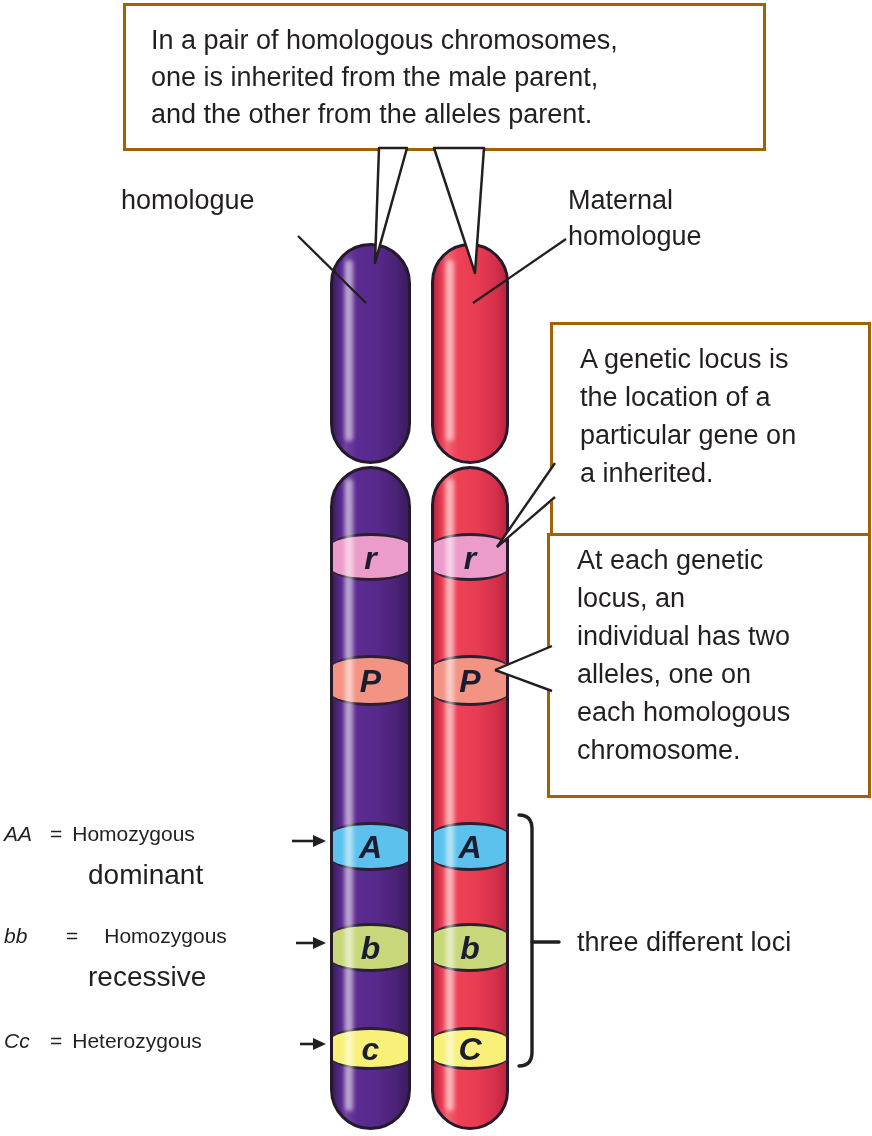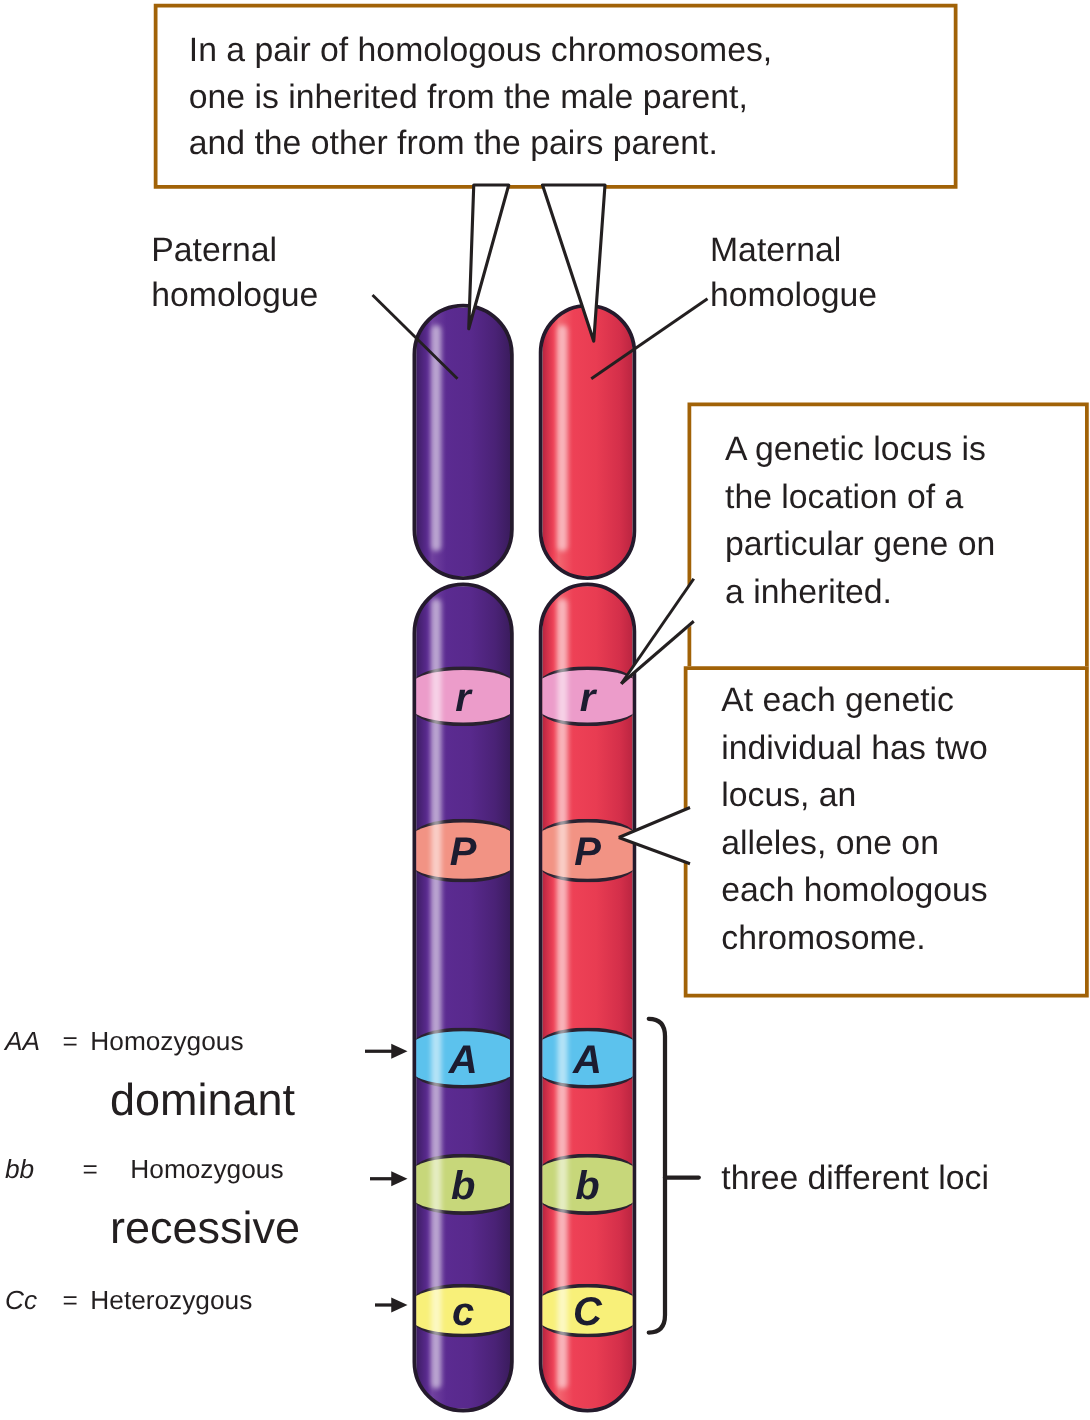--- a/index.html
+++ b/index.html
@@ -55,44 +55,43 @@
   .band-c { top:558px; height:43px; }
   .band span {
     font-size:32px; font-weight:bold; font-style:italic; color:#1c1c30;
     transform:translateY(1px);
   }
 
   
   .legend-row { position:absolute; display:flex; align-items:baseline; font-size:21px; z-index:2; }
   .legend-row .geno { min-width:46px; font-style:italic; }
   .legend-row .eq   { margin:0 10px 0 0; }
-  .legend-sub { position:absolute; font-size:36px; z-index:2; }
+  .legend-sub { position:absolute; font-size:28px; z-index:2; }
 
   .row-aa { left:4px;  top:822px; }
   .sub-aa { left:88px; top:859px; }
   .row-bb { left:4px;  top:924px;gap:16px; }
   .sub-bb { left:88px; top:961px; }
   .row-cc { left:4px;  top:1029px; }
 
   
   .overlay { position:absolute; left:0; top:0; z-index:6; pointer-events:none; }
 </style>
 </head>
 <body>
 
 <div class="canvas">
 
   <div class="callout top-box">
     <div>In a pair of homologous chromosomes,</div>
     <div>one is inherited from the male parent,</div>
-    <div>and the other from the pairs parent.</div>
+    <div>and the other from the alleles parent.</div>
   </div>
 
   <div class="side-label paternal-label">
-    <div>Paternal</div>
     <div>homologue</div>
   </div>
   <div class="side-label maternal-label">
     <div>Maternal</div>
     <div>homologue</div>
   </div>
 
   <div class="arm p-arm p-upper">
     <div class="hl hl-upper"></div>
   </div>
@@ -138,22 +137,22 @@
   </div>
 
   <div class="callout locus-box">
     <div>A genetic locus is</div>
     <div>the location of a</div>
     <div>particular gene on</div>
     <div>a inherited.</div>
   </div>
   <div class="callout alleles-box">
     <div>At each genetic</div>
+    <div>locus, an</div>
     <div>individual has two</div>
-    <div>locus, an</div>
     <div>alleles, one on</div>
     <div>each homologous</div>
     <div>chromosome.</div>
   </div>
 
   <div class="legend-row row-aa">
     <span class="geno"><i>AA</i></span>
     <span class="eq">=</span>
     <span>Homozygous</span>
   </div>

